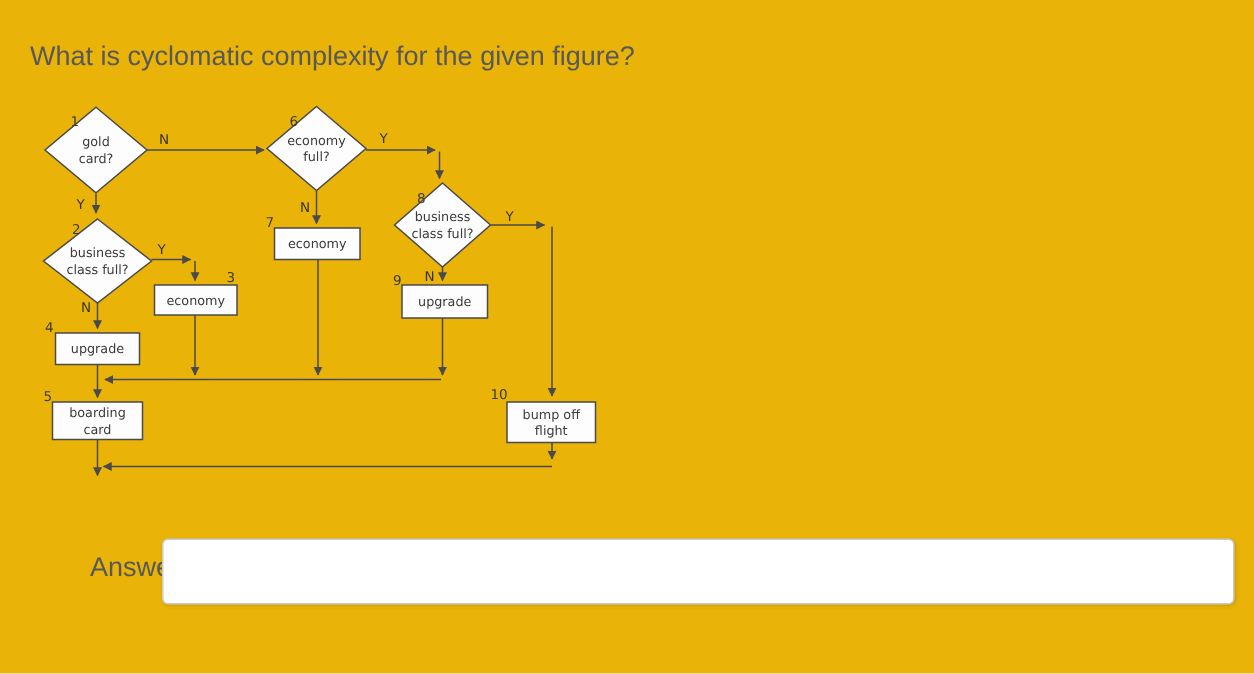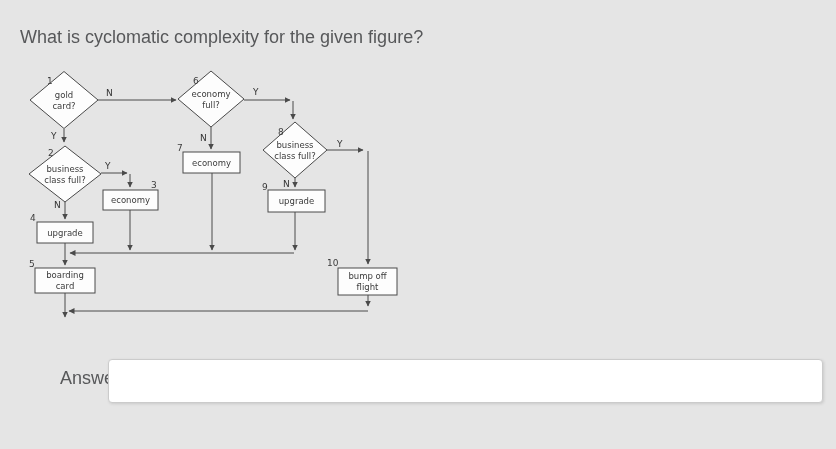--- a/index.html
+++ b/index.html
@@ -1,16 +1,16 @@
 <!DOCTYPE html>
 <html><head>
 <meta charset="utf-8">
 <style>
   html,body{margin:0;padding:0;background:#ffffff;}
-  .page{position:relative;width:836px;height:449px;background:#e5e5e5;overflow:hidden;
+  .page{position:relative;width:836px;height:449px;background:#eab308;overflow:hidden;
         font-family:"Liberation Sans", sans-serif;}
   .page-title{position:absolute;left:20px;top:25px;font-size:18px;line-height:24px;
         color:#57585a;}
   .flowchart{position:absolute;left:0;top:0;width:440px;height:345px;}
   .flowchart svg{display:block;width:440px;height:345px;}
   .node-shape{fill:#fdfdfd;stroke:#4a4a4a;stroke-width:1;}
   .edge{fill:none;stroke:#4a4a4a;stroke-width:1;}
   .node-text{font-family:"DejaVu Sans", sans-serif;font-size:8.5px;fill:#3b3b3b;text-anchor:middle;}
   .node-num{font-family:"DejaVu Sans", sans-serif;font-size:9px;fill:#3b3b3b;}
   .edge-label{font-family:"DejaVu Sans", sans-serif;font-size:9px;fill:#333333;}

